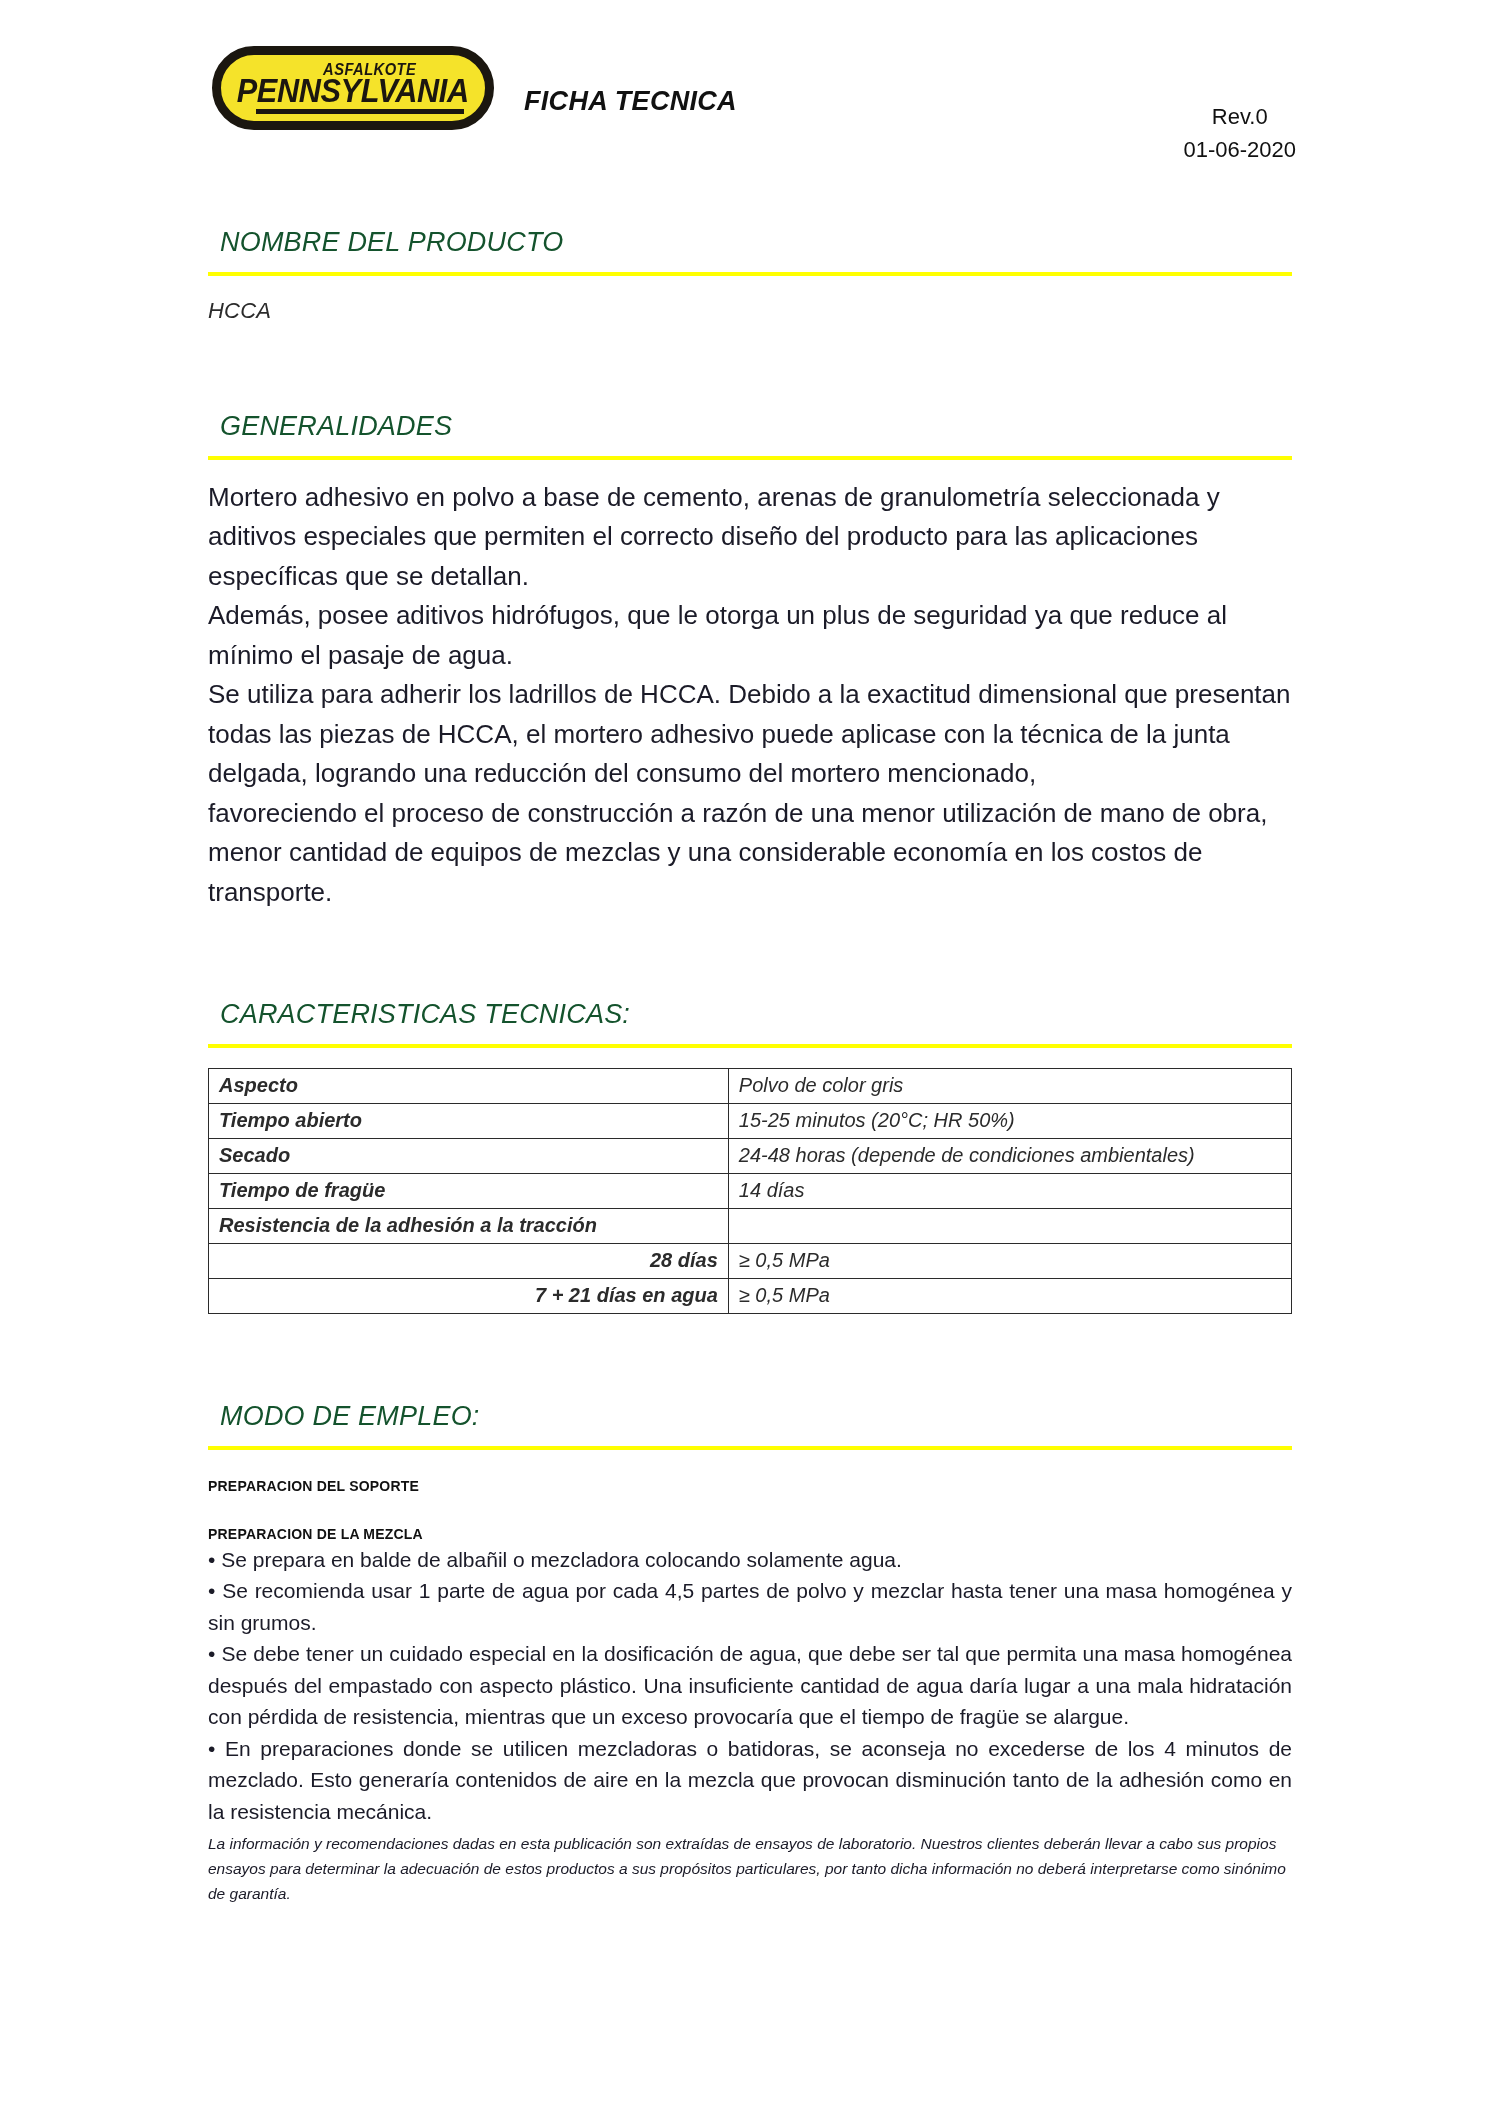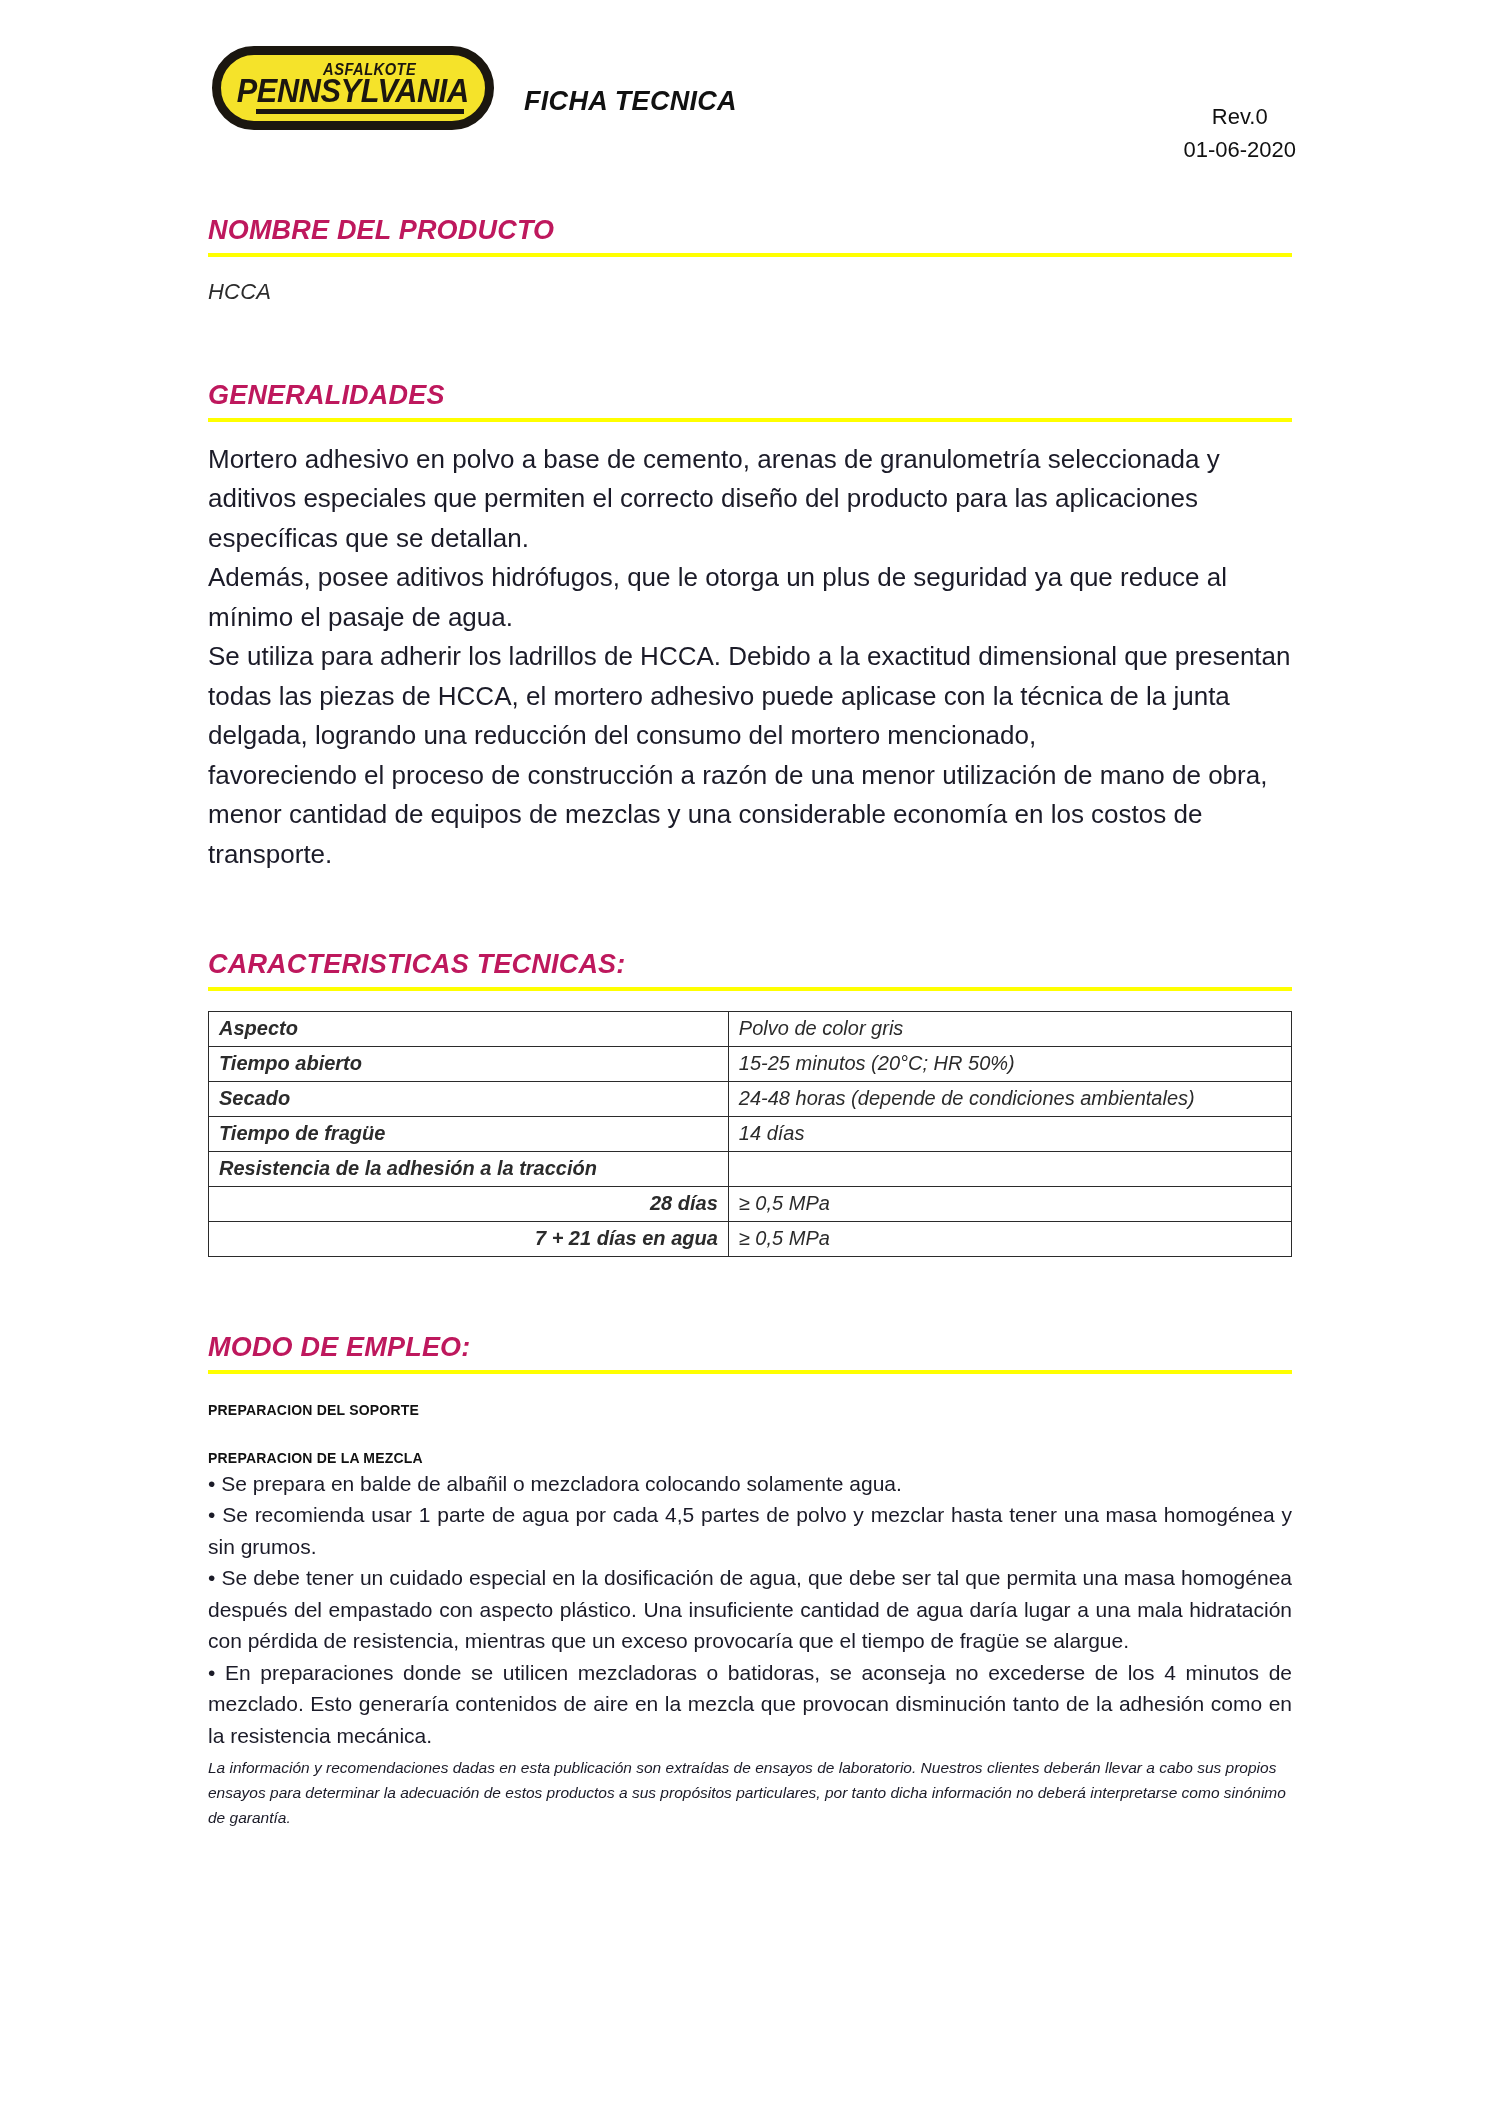--- a/index.html
+++ b/index.html
@@ -95,25 +95,25 @@
     color: #111111;
     line-height: 1.5;
   }
 
   
   .content {
     padding: 0 208px 0 208px;
   }
   .section-head {
     font-size: 27px;
-    font-weight: bold;
-    font-style: italic;
-    color: #be185d;
+    font-weight: normal;
+    font-style: italic;
+    color: #14532d;
     letter-spacing: 0.2px;
-    margin: 0;
+    margin: 12px;
     padding: 0;
     line-height: 1.25;
   }
   .yellow-rule {
     height: 4px;
     background: #FFFF00;
     width: 100%;
     margin-top: 5px;
   }
 

